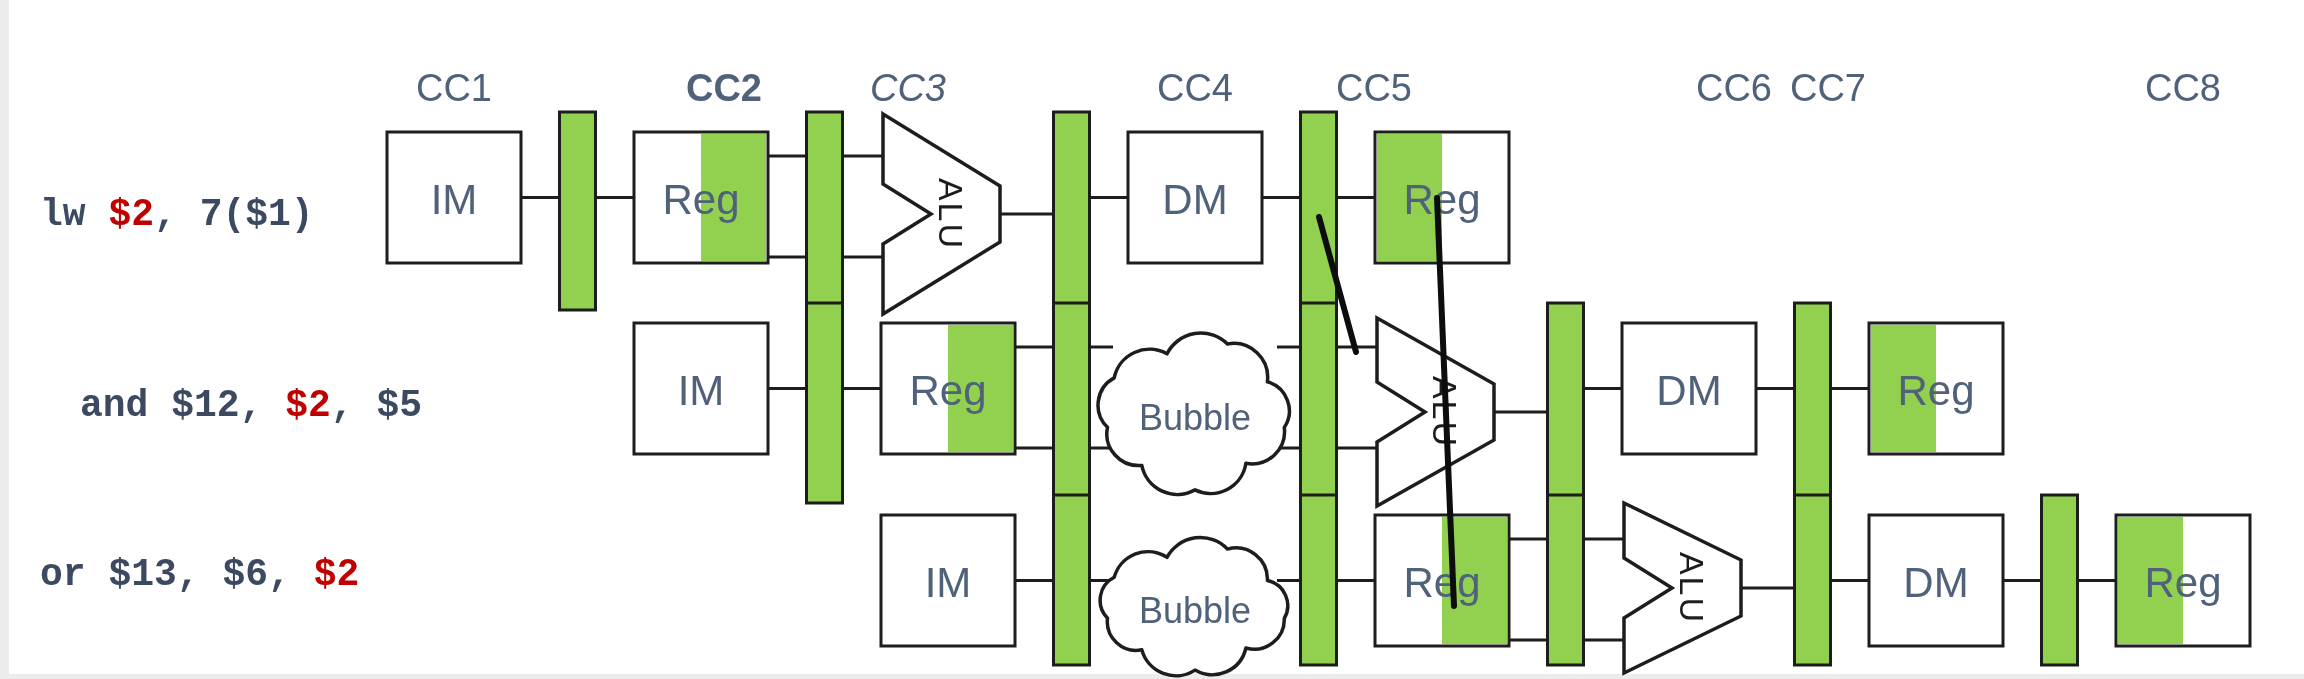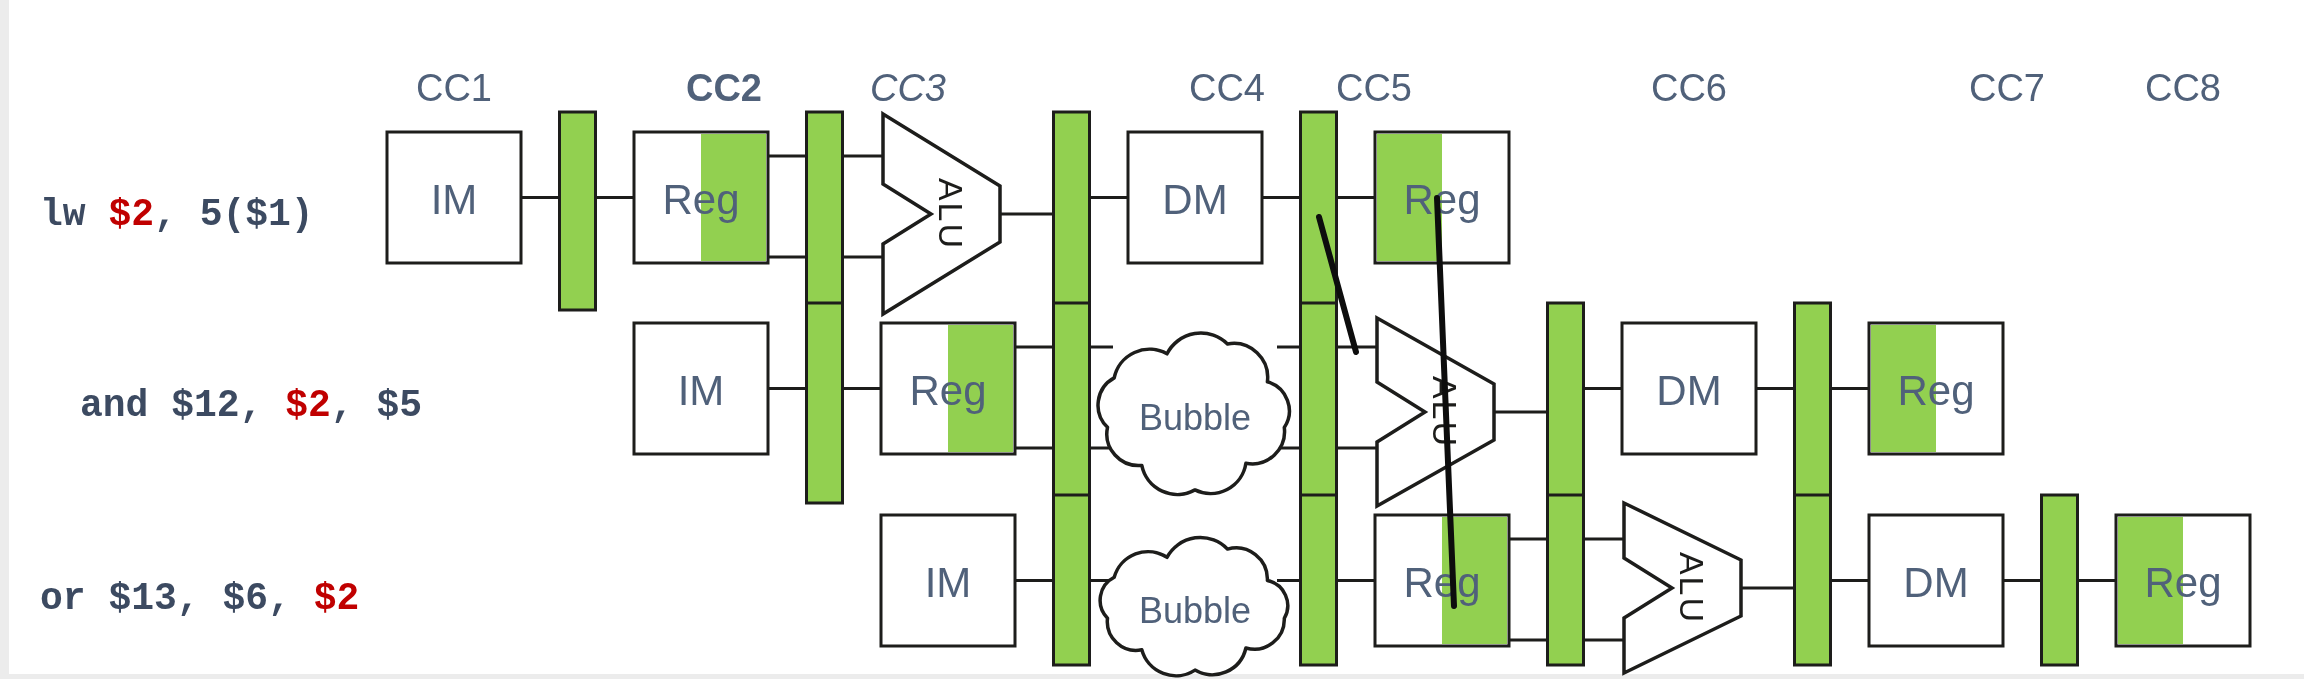--- a/index.html
+++ b/index.html
@@ -141,24 +141,24 @@
       <g>
         <line x1="1319" y1="217" x2="1356" y2="352" stroke="#0d0d0d" stroke-width="6" stroke-linecap="round"></line>
         <line x1="1437" y1="198" x2="1454" y2="606" stroke="#0d0d0d" stroke-width="6" stroke-linecap="round"></line>
       </g>
     </svg>
 
   <div id="cc-header">
       <span class="cc-label" style="left: 384px;">CC1</span>
       <span class="cc-label" style="left: 654px; font-weight: bold;">CC2</span>
       <span class="cc-label" style="left: 838px; font-style: italic;">CC3</span>
-      <span class="cc-label" style="left: 1125px; text-align: right;">CC4</span>
+      <span class="cc-label" style="left: 1125px;">CC4</span>
       <span class="cc-label" style="left: 1304px;">CC5</span>
-      <span class="cc-label" style="left: 1619px;">CC6</span>
-      <span class="cc-label" style="left: 1937px;">CC7</span>
+      <span class="cc-label" style="left: 1664px;">CC6</span>
+      <span class="cc-label" style="left: 1758px;">CC7</span>
       <span class="cc-label" style="left: 2113px;">CC8</span>
     </div>
   <div id="instructions">
-      <div class="instr" style="top: 188.5px;"><span>lw </span><span class="hl">$2</span><span>, 5($1)</span></div>
+      <div class="instr" style="top: 188.5px;"><span>lw </span><span class="hl">$2</span><span>, 7($1)</span></div>
       <div class="instr" style="top: 379.5px; margin-left: 40px;"><span>and $12, </span><span class="hl">$2</span><span>, $5</span></div>
-      <div class="instr" style="top: 573px; text-align: center;"><span>or $13, $6, </span><span class="hl">$2</span></div>
+      <div class="instr" style="top: 549px; text-align: center;"><span>or $13, $6, </span><span class="hl">$2</span></div>
     </div>
 </div>
 
 </body></html>

